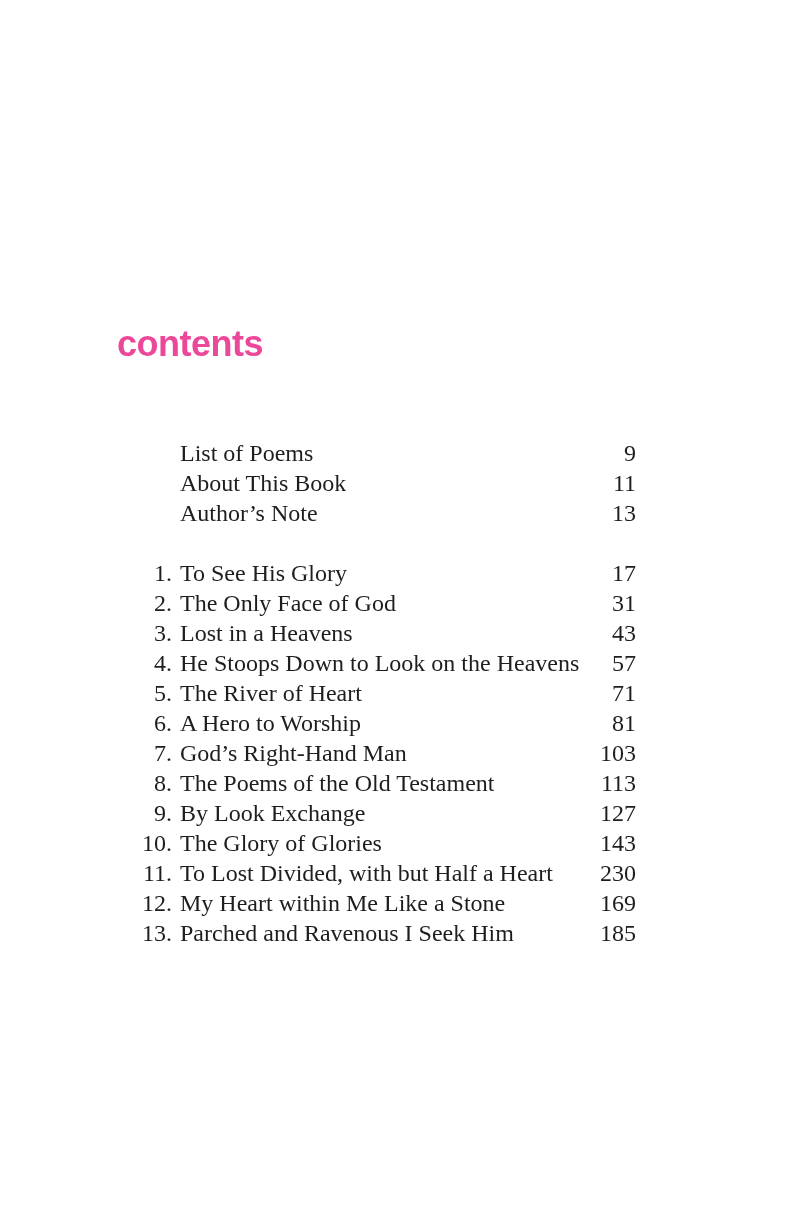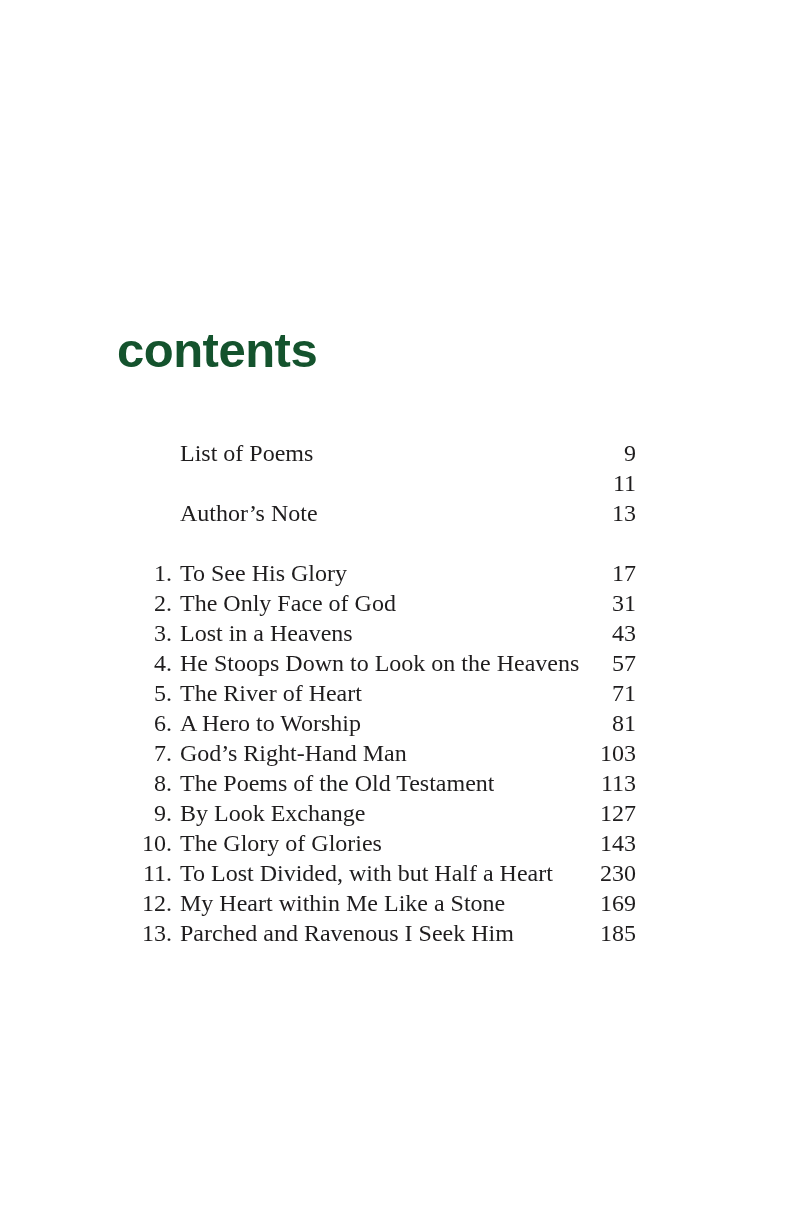--- a/index.html
+++ b/index.html
@@ -12,24 +12,24 @@
     font-family: "Liberation Serif", serif;
     color: #1f1d1e;
   }
   .heading {
     position: absolute;
     left: 117px;
     top: 326px;
     margin: 0;
     font-family: "Liberation Sans", sans-serif;
     font-weight: 700;
-    font-size: 49px;
+    font-size: 36px;
     line-height: 1;
     letter-spacing: -0.5px;
-    color: #14532d;
+    color: #ec4899;
   }
   .toc {
     position: absolute;
     left: 127px;
     top: 438px;
     width: 509px;
     font-size: 24px;
     line-height: 30px;
   }
   .toc-row { display: flex; align-items: baseline; }
@@ -61,20 +61,21 @@
   <div class="toc">
 
     <div>
       <div class="toc-row">
         <span class="toc-num"></span>
         <span class="toc-title">List of Poems</span>
         <span class="toc-page">9</span>
       </div>
       <div class="toc-row">
         <span class="toc-num"></span>
+        <span class="toc-title">About This Book</span>
         <span class="toc-page">11</span>
       </div>
       <div class="toc-row">
         <span class="toc-num"></span>
         <span class="toc-title">Author’s Note</span>
         <span class="toc-page">13</span>
       </div>
     </div>
 
     <div class="toc-gap"></div>

